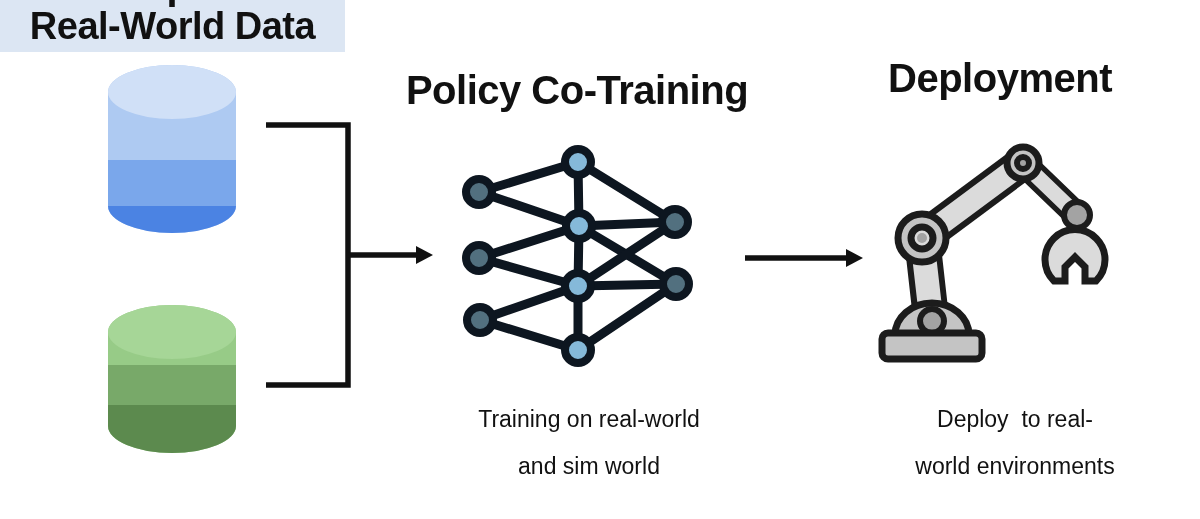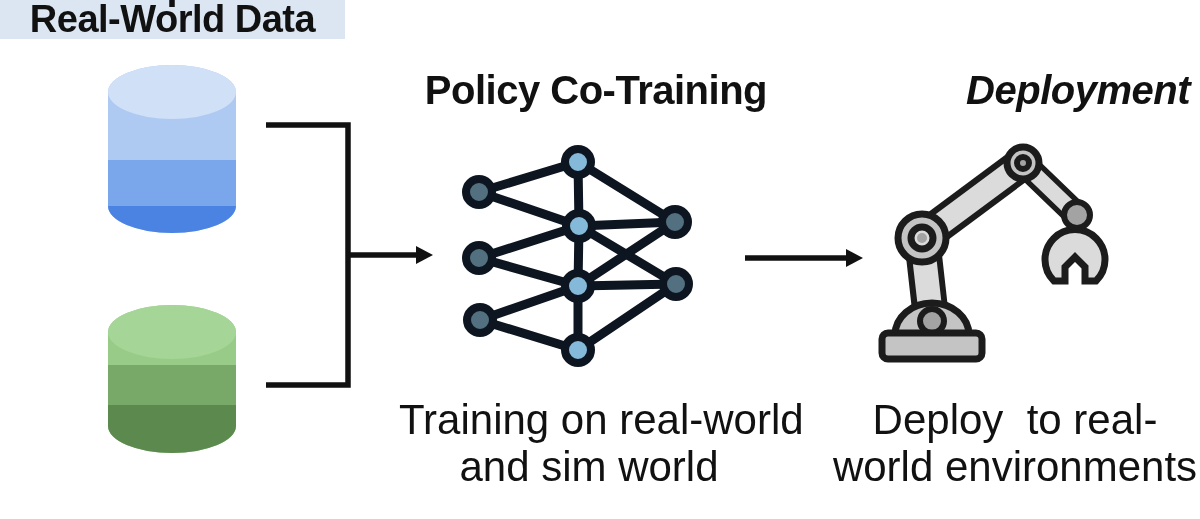--- a/index.html
+++ b/index.html
@@ -25,25 +25,25 @@
     color: var(--text, #111);
   }
   .label-blue  { background: var(--label-blue-bg, #dce6f3); }
   .label-green { background: var(--label-green-bg, #ddefd5); }
 
   .section-title {
     position: absolute;
     font-weight: 700;
     font-size: 40px;
     letter-spacing: -0.5px;
-    text-align: right;
+    text-align: center;
   }
   .caption {
     position: absolute;
-    font-size: 42px;
+    font-size: 23px;
     line-height: 47px;
     text-align: center;
   }
   .caption .line { white-space: pre; }
 
   
   .cb-top { fill: var(--cyl-blue-top); }
   .cb-b1  { fill: var(--cyl-blue-band1); }
   .cb-b2  { fill: var(--cyl-blue-band2); }
   .cb-b3  { fill: var(--cyl-blue-band3); }
@@ -67,21 +67,21 @@
 
   
   .conn      { stroke: var(--connector, #111); stroke-width: 5.5; fill: none; }
   .conn-fill { fill: var(--connector, #111); }
 </style>
 </head>
 <body>
 
 <div class="canvas">
 
-  <div class="data-label label-blue" style="left:0; top:5; width:345px; height:39px;">
+  <div class="data-label label-blue" style="left:0; top:5; width:345px; height:52px;">
     <span>Real-World Data</span>
   </div>
 
   <svg class="abs" style="left:100px; top:58px;" width="145" height="180" viewBox="0 0 145 180" aria-hidden="true">
     <path class="cb-b1" d="M 8,34 A 64 27 0 0 1 136,34 L 136,148 A 64 27 0 0 1 8,148 Z"></path>
     <rect class="cb-b2" x="8" y="102" width="128" height="46"></rect>
     <path class="cb-b3" d="M 8,148 A 64 27 0 0 0 136,148 Z"></path>
     <ellipse class="cb-top" cx="72" cy="34" rx="64" ry="27"></ellipse>
   </svg>
 
@@ -137,21 +137,21 @@
       <circle class="nn-node-outer" cx="235" cy="92" r="13"></circle>
       <circle class="nn-node-outer" cx="236" cy="154" r="13"></circle>
     </g>
   </svg>
 
   <div class="caption" style="left:399px; top:396px; width:380px;">
     <div class="line">Training on real-world</div>
     <div class="line">and sim world</div>
   </div>
 
-  <div class="section-title" style="left:810px; top:68px; width:380px;font-style:italic;">Deployment</div>
+  <div class="section-title" style="left:810px; top:56px; width:380px;">Deployment</div>
 
   <svg class="abs" style="left:875px; top:135px;" width="250" height="230" viewBox="0 0 250 230" aria-hidden="true">
 
     <line class="rb-out" x1="57" y1="192" x2="47" y2="103" stroke-width="36"></line>
     <line class="rb-in" x1="57" y1="190" x2="47" y2="103" stroke-width="24"></line>
     <line class="rb-out" x1="47" y1="103" x2="148" y2="28" stroke-width="34"></line>
     <line class="rb-in" x1="47" y1="103" x2="148" y2="28" stroke-width="22"></line>
     <line class="rb-out" x1="148" y1="28" x2="202" y2="80" stroke-width="26"></line>
     <line class="rb-in" x1="148" y1="28" x2="202" y2="80" stroke-width="15"></line>
 

